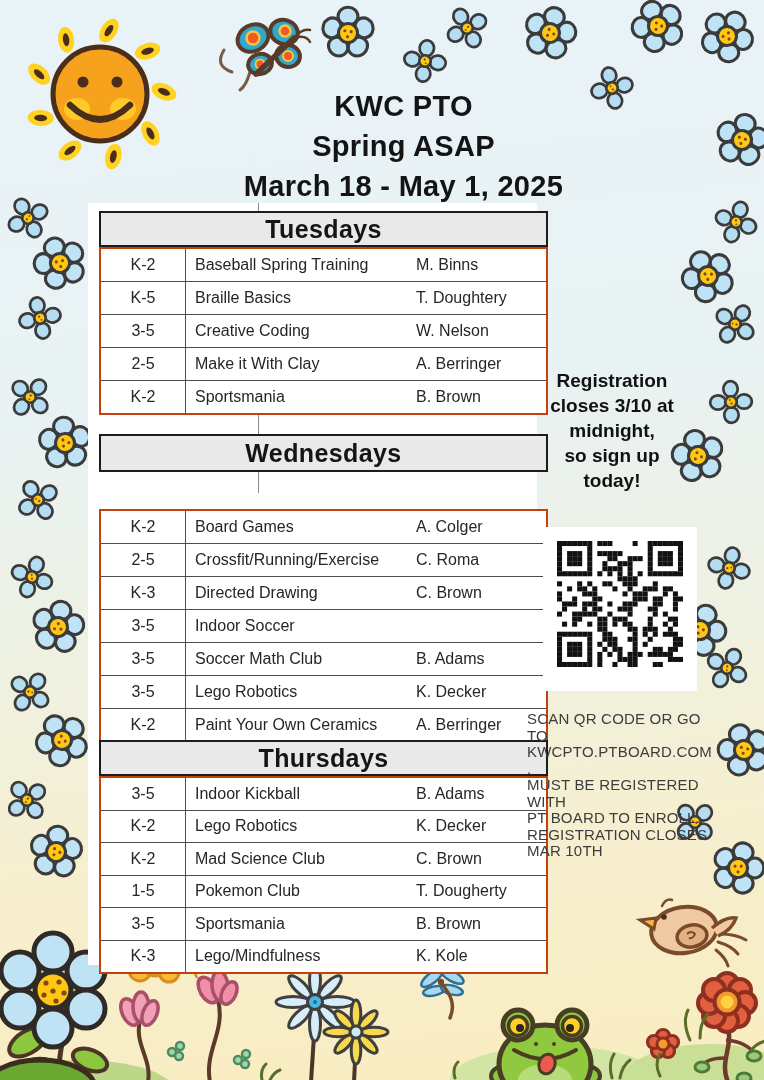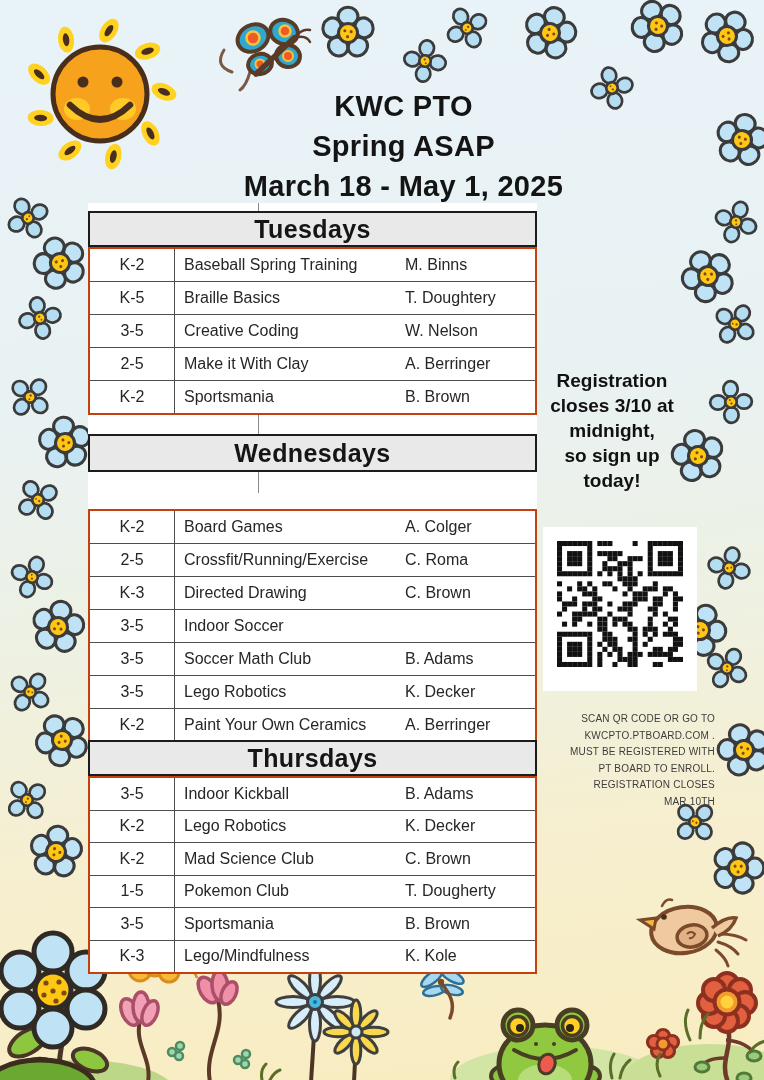--- a/index.html
+++ b/index.html
@@ -6,43 +6,43 @@
   .page{position:relative;width:764px;height:1080px;overflow:hidden;
     font-family:"Liberation Sans",sans-serif;
     background:linear-gradient(175deg,#e8f3f9 0%,#e9f2f2 38%,#eef1e2 58%,#f6efd0 76%,#f9ecc0 100%);}
   .bloom{position:absolute;}
   .deco{position:absolute;}
   
   .title{position:absolute;left:0;right:0;top:86px;text-align:center;
     font-size:29px;font-weight:700;line-height:40px;color:#141414;letter-spacing:.3px;padding-left:43px;}
   
   .panel{position:absolute;left:88px;top:203px;width:449px;height:762px;background:#fff;z-index:5;}
-  .day-table{position:absolute;left:0;width:449px;}
+  .day-table{position:absolute;left:0;width:449px;padding-left:11px;}
   .day-header{box-sizing:border-box;height:36px;border:2px solid #1c1c1c;background:#e9e9e9;
     display:flex;align-items:center;justify-content:center;
     font-size:25px;font-weight:700;color:#151515;letter-spacing:.4px;}
   .rows{box-sizing:border-box;border:2px solid #c2410c;background:#fff;}
   .row{display:grid;grid-template-columns:85px 228px 1fr;height:32px;}
   .thu .row{height:31.5px;}
   .row + .row{border-top:1px solid #4d4d4d;}
   .cell{display:flex;align-items:center;font-size:16px;color:#262626;}
   .cell.grade{justify-content:center;border-right:1px solid #4d4d4d;}
   .cell.activity{padding-left:9px;}
   .cell.teacher{padding-left:2px;}
   .s-tue{top:8px;} .s-tue .day-header{margin-bottom:0;}
   .s-wed{top:231px;} .s-wed .day-header{height:38px;margin-bottom:37px;}
   .s-thu{top:537px;}
   .remnant{position:absolute;width:1px;background:#8a8a8a;}
   
   .reg-note{position:absolute;left:522px;top:368px;width:180px;z-index:6;text-align:center;
     font-size:19px;font-weight:700;color:#111;line-height:25px;}
   .qr-box{position:absolute;left:543px;top:527px;width:154px;height:164px;background:#fff;z-index:6;}
   .qr-box svg{position:absolute;left:14px;top:14px;}
-  .qr-caption{position:absolute;left:527px;top:711px;width:188px;z-index:6;text-align:right;
-    font-size:10px;font-weight:500;color:#3c3c3c;line-height:16.5px;letter-spacing:.2px;}
+  .qr-caption{position:absolute;left:527px;top:711px;width:188px;z-index:6;text-align:left;
+    font-size:15px;font-weight:500;color:#3c3c3c;line-height:16.5px;letter-spacing:.2px;}
   .z-top{z-index:4;} .meadow{z-index:3;}
 </style>
 </head>
 <body>
 
 <div class="page">
 
   <svg width="0" height="0" style="position:absolute">
     <defs>
       <symbol id="f5" viewBox="0 0 64 64">

